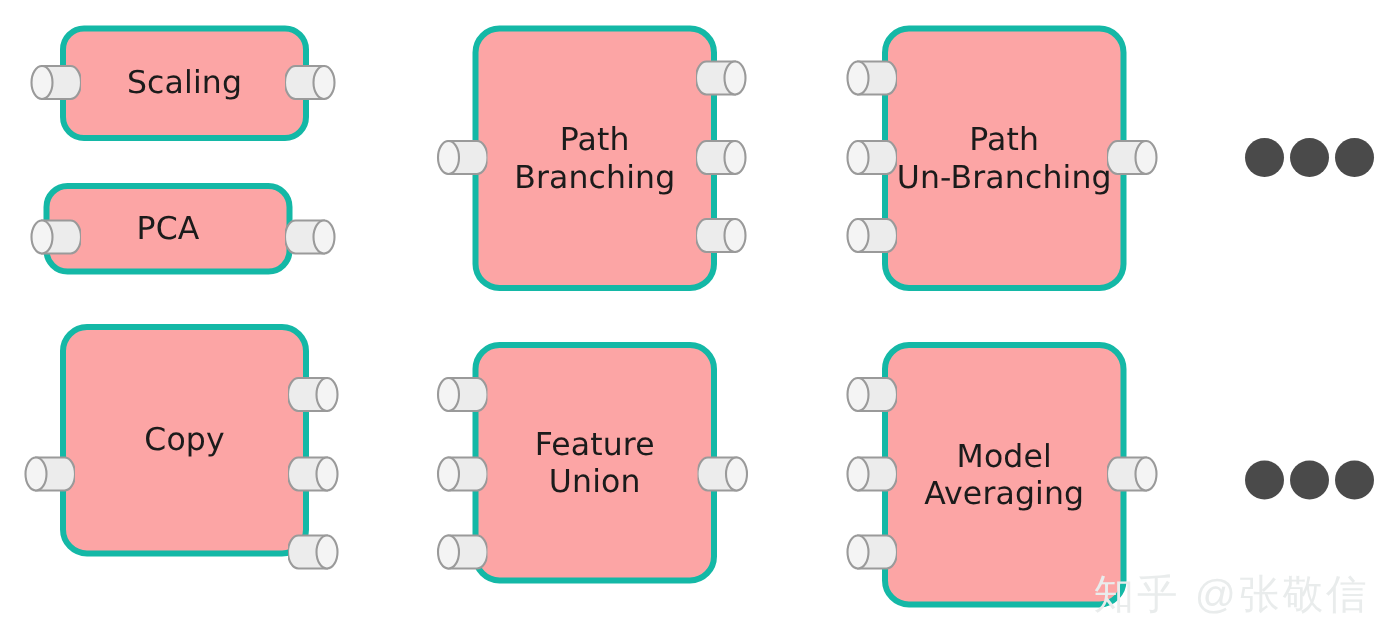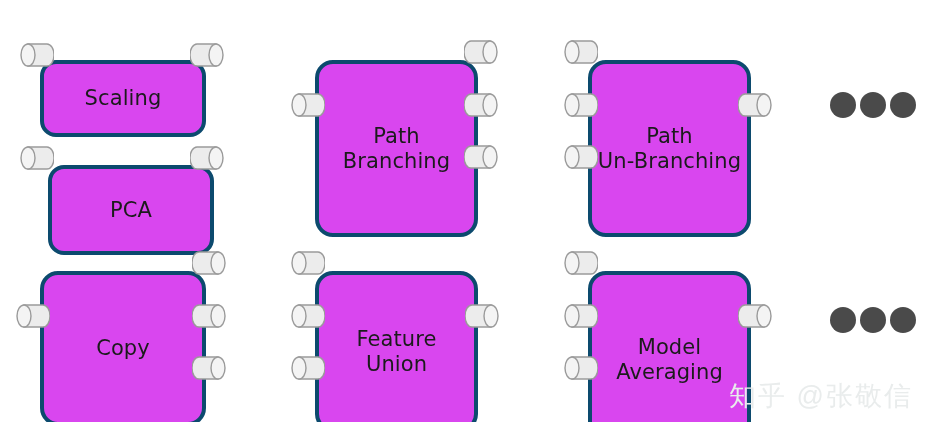--- a/index.html
+++ b/index.html
@@ -15,28 +15,27 @@
     width: 927px;
     height: 422px;
     background: #ffffff;
     overflow: hidden;
   }
 
   
   .node {
     position: absolute;
     box-sizing: border-box;
-    background: #d946ef;
-    border: 4px solid #0c4a6e;
+    background: #fca5a5;
+    border: 4px solid #14b8a6;
     border-radius: 18px;
     display: flex;
     align-items: center;
     justify-content: center;
     z-index: 2;
-    margin-top: 43px;
   }
   .node.wide { border-radius: 16px; }
 
   .node-label {
     font-size: 21px;
     line-height: 1.18;
     color: #1b1b1b;
     text-align: center;
     white-space: pre-line;
     letter-spacing: 0.1px;
@@ -101,21 +100,21 @@
   </div>
   <div class="port" style="left:190px; top:40px;">
     <svg viewBox="0 0 36 30">
         <g stroke="#9a9a9a" stroke-width="1.4" fill="#ececec">
       <path d="M26 4 H7 A7 11 0 0 0 7 26 H26 Z"></path>
       <ellipse cx="26" cy="15" rx="7" ry="11" fill="#f4f4f4"></ellipse>
     </g>
       </svg>
   </div>
 
-  <div class="node wide" style="left:48px; top:122px; width:166px; height:90px;">
+  <div class="node wide" style="left:29px; top:122px; width:166px; height:61px;">
     <div class="node-label">PCA</div>
   </div>
   <div class="port" style="left:18px; top:143px;">
     <svg viewBox="0 0 36 30">
         <g stroke="#9a9a9a" stroke-width="1.4" fill="#ececec">
       <path d="M10 4 H29 A7 11 0 0 1 29 26 H10 Z"></path>
       <ellipse cx="10" cy="15" rx="7" ry="11" fill="#f4f4f4"></ellipse>
     </g>
       </svg>
   </div>
@@ -201,21 +200,21 @@
     </g>
       </svg>
   </div>
 
   <div class="dots" style="left:830px; top:92px;">
     <span class="dot"></span>
     <span class="dot"></span>
     <span class="dot"></span>
   </div>
 
-  <div class="node" style="left:40px; top:228px; width:166px; height:155px;">
+  <div class="node" style="left:40px; top:216px; width:166px; height:155px;">
     <div class="node-label">Copy</div>
   </div>
   <div class="port" style="left:14px; top:301px;">
     <svg viewBox="0 0 36 30">
         <g stroke="#9a9a9a" stroke-width="1.4" fill="#ececec">
       <path d="M10 4 H29 A7 11 0 0 1 29 26 H10 Z"></path>
       <ellipse cx="10" cy="15" rx="7" ry="11" fill="#f4f4f4"></ellipse>
     </g>
       </svg>
   </div>

